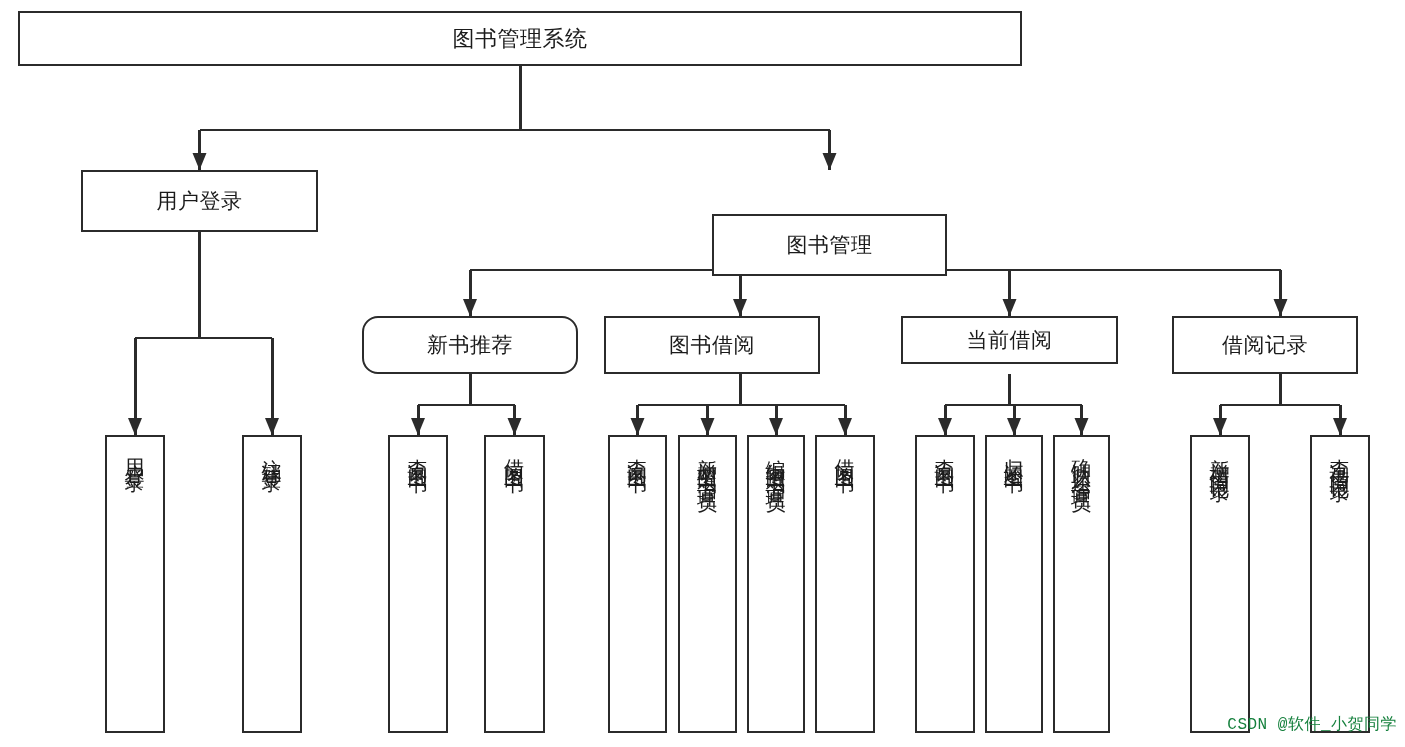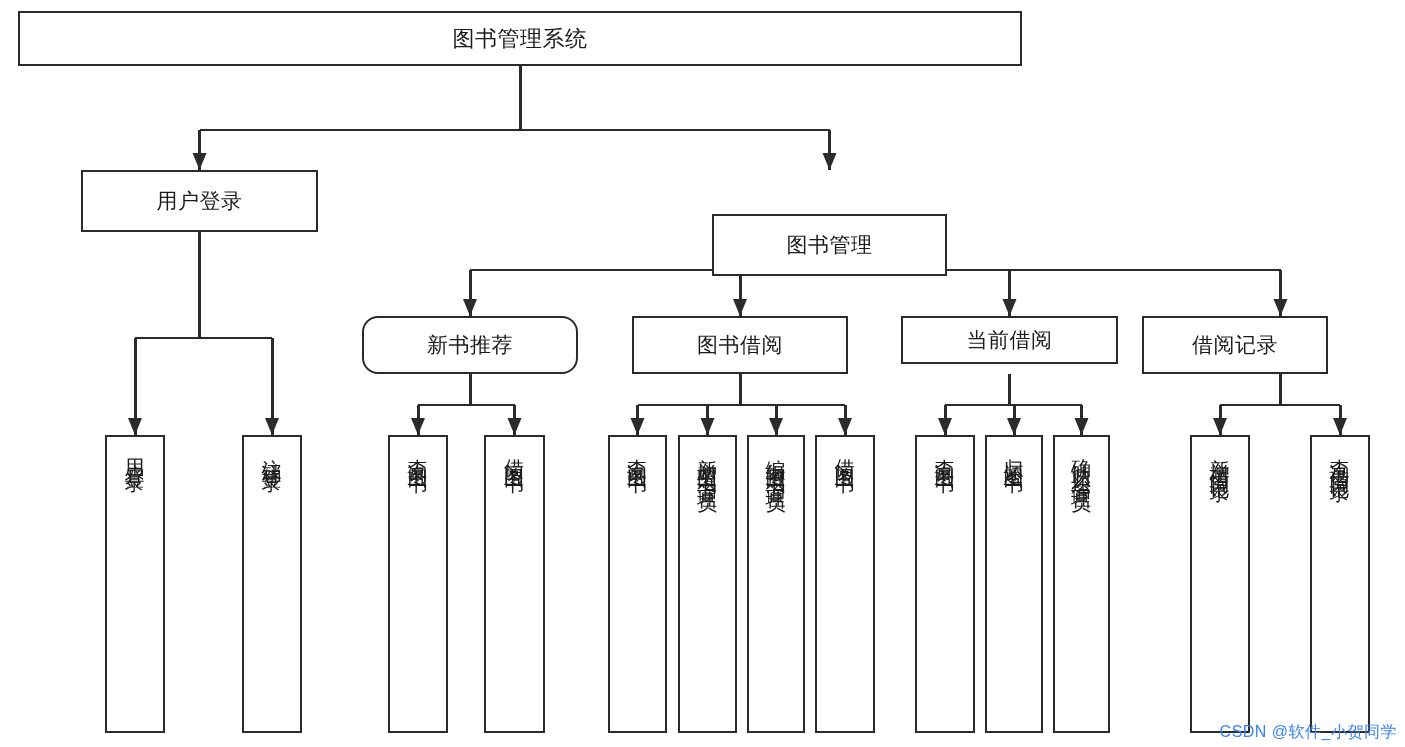--- a/index.html
+++ b/index.html
@@ -55,26 +55,26 @@
     text-orientation: upright;
     font-size: 20px;
     letter-spacing: 5px;
     line-height: 1;
     white-space: nowrap;
     max-height: 290px;
   }
   .watermark {
     position: absolute;
     right: 8px;
-    bottom: 4px;
+    bottom: 12px;
     font-size: 16px;
-    color: #3b82f6;
+    color: #15803d;
     letter-spacing: 0.5px;
     white-space: nowrap;
-    font-family: Liberation Sans, sans-serif;
+    font-family: Liberation Mono, monospace;
   }
 </style>
 </head>
 <body>
 
 <div id="diagram-root">
 
   <svg id="connectors" viewBox="0 0 1405 747" preserveAspectRatio="none" aria-hidden="true">
       <line x1="520" y1="66" x2="520" y2="130" stroke="#2b2b2b" stroke-width="3" shape-rendering="crispEdges"></line>
       <line x1="199.5" y1="130" x2="829.5" y2="130" stroke="#2b2b2b" stroke-width="2.5" shape-rendering="crispEdges"></line>
@@ -136,27 +136,27 @@
       </div>
       <div class="node horiz" style="left: 81px; top: 170px; width: 237px; height: 62px;">
         <span class="node-label">用户登录</span>
       </div>
       <div class="node horiz" style="left: 712px; top: 170px; width: 235px; height: 62px; margin-top: 44px;">
         <span class="node-label">图书管理</span>
       </div>
       <div class="node horiz" style="left: 362px; top: 316px; width: 216px; height: 58px; border-radius: 16px;">
         <span class="node-label">新书推荐</span>
       </div>
-      <div class="node horiz" style="left: 632px; top: 316px; width: 216px; height: 58px;">
+      <div class="node horiz" style="left: 604px; top: 316px; width: 216px; height: 58px;">
         <span class="node-label">图书借阅</span>
       </div>
       <div class="node horiz" style="left: 901px; top: 316px; width: 217px; height: 48px;">
         <span class="node-label">当前借阅</span>
       </div>
-      <div class="node horiz" style="left: 1142px; top: 316px; width: 186px; height: 58px;">
+      <div class="node horiz" style="left: 1172px; top: 316px; width: 186px; height: 58px;">
         <span class="node-label">借阅记录</span>
       </div>
       <div class="node vert" style="left: 105px; top: 435px; width: 60px; height: 298px;">
         <span class="node-label">用户登录</span>
       </div>
       <div class="node vert" style="left: 242px; top: 435px; width: 60px; height: 298px;">
         <span class="node-label">注销登录</span>
       </div>
       <div class="node vert" style="left: 388px; top: 435px; width: 60px; height: 298px;">
         <span class="node-label">查询图书</span>

